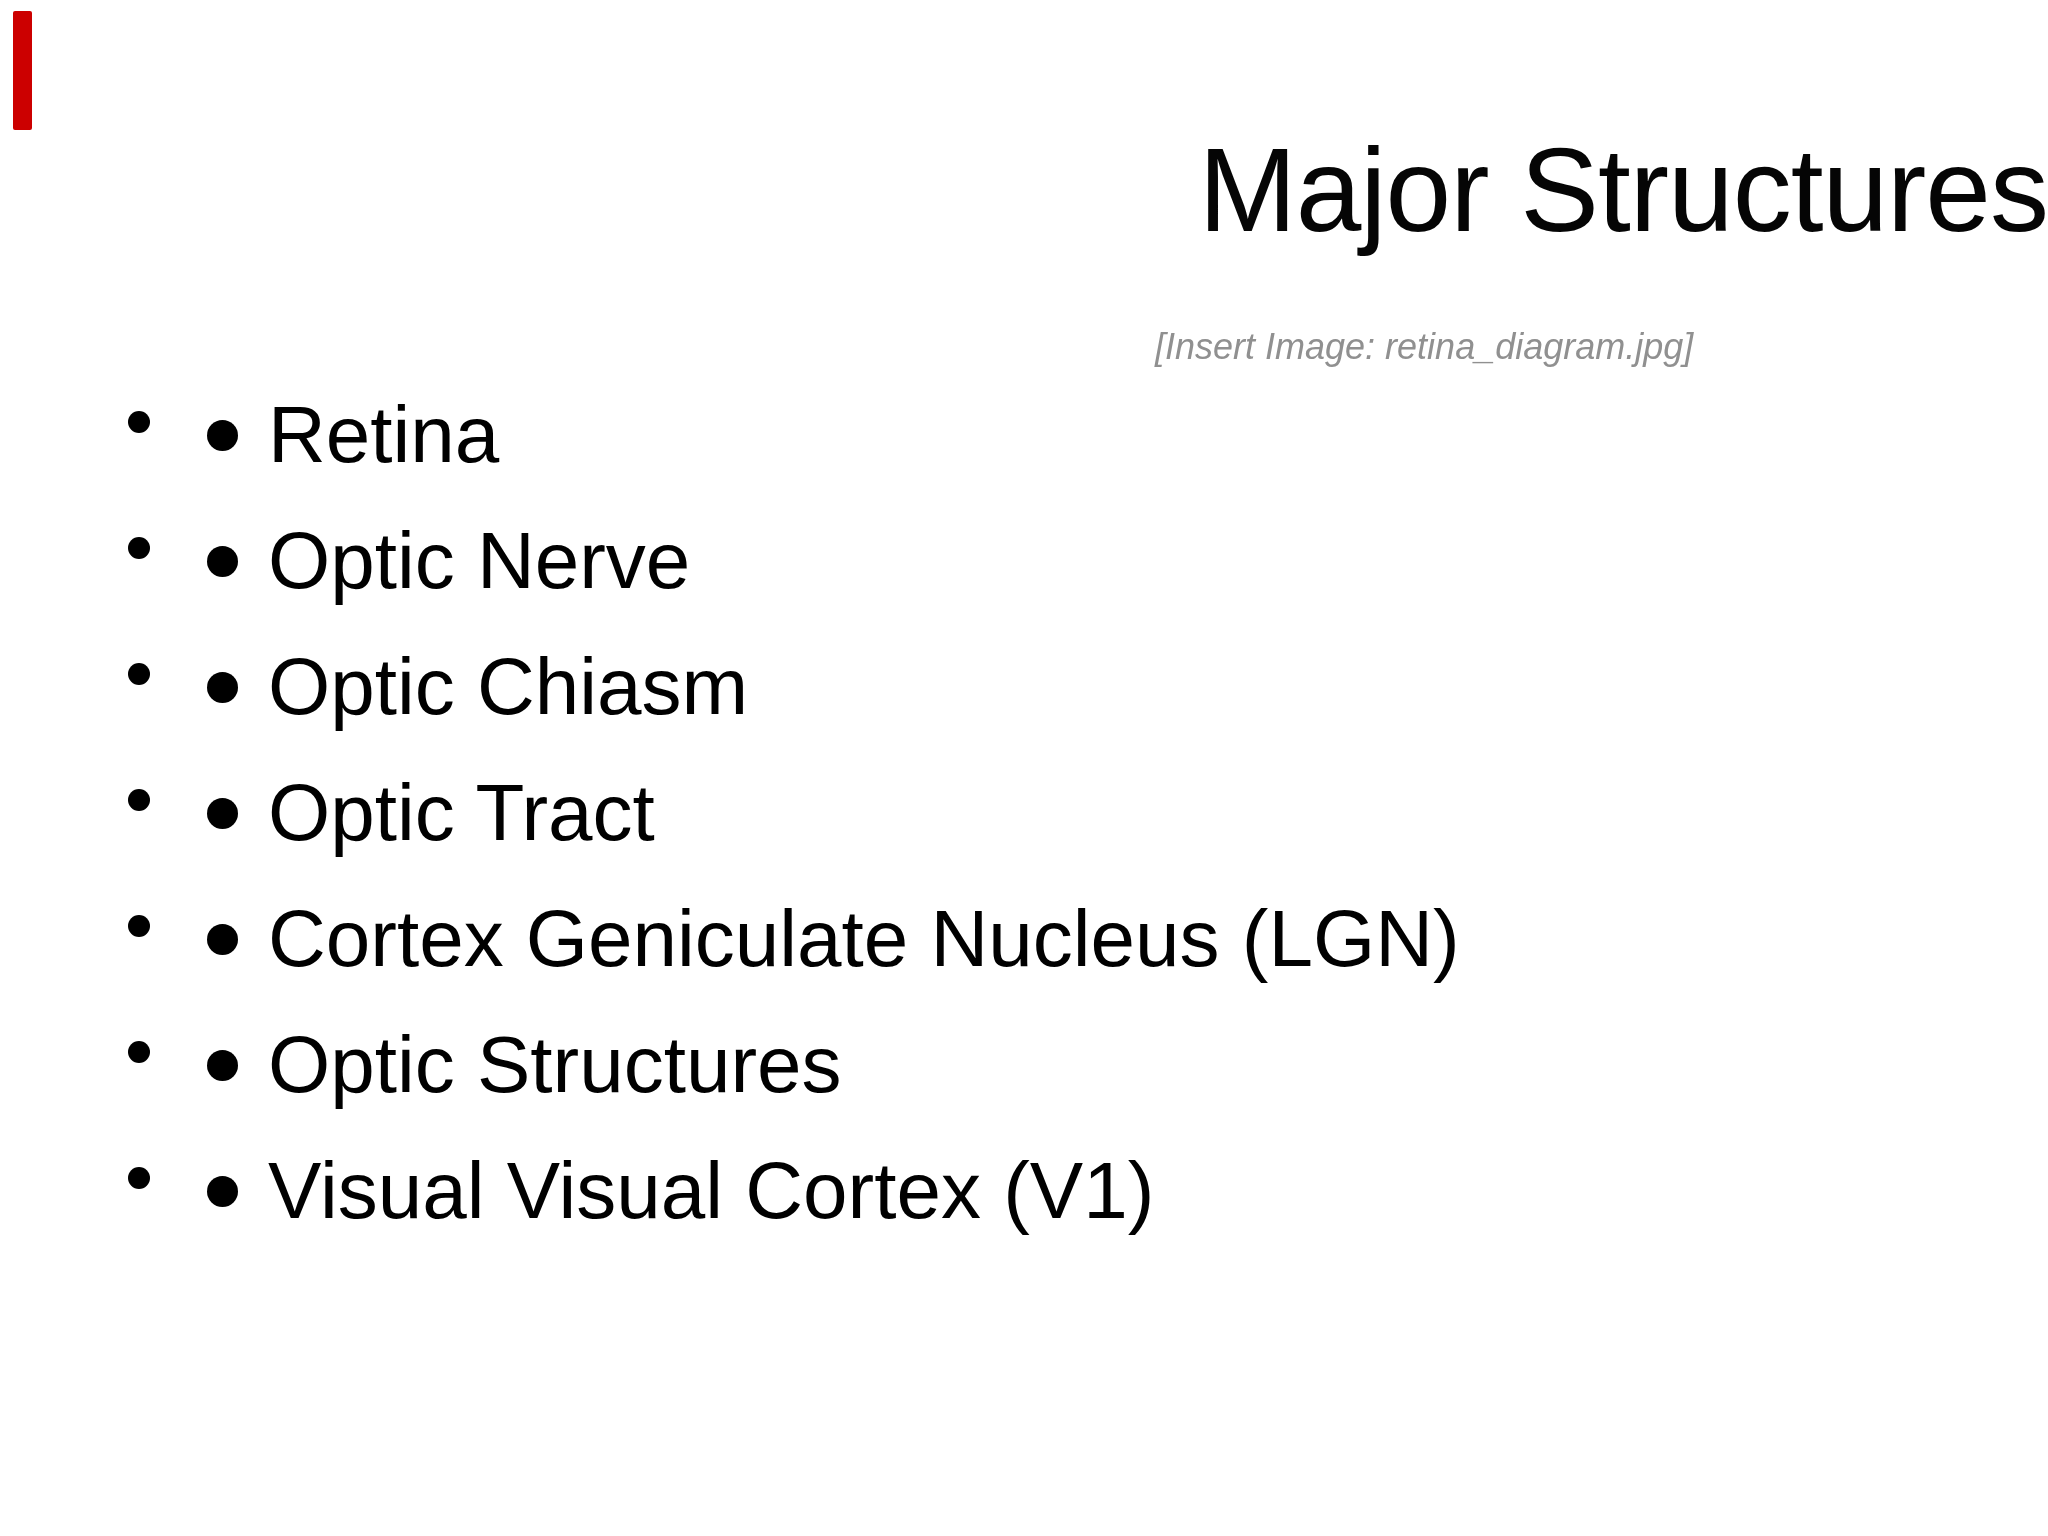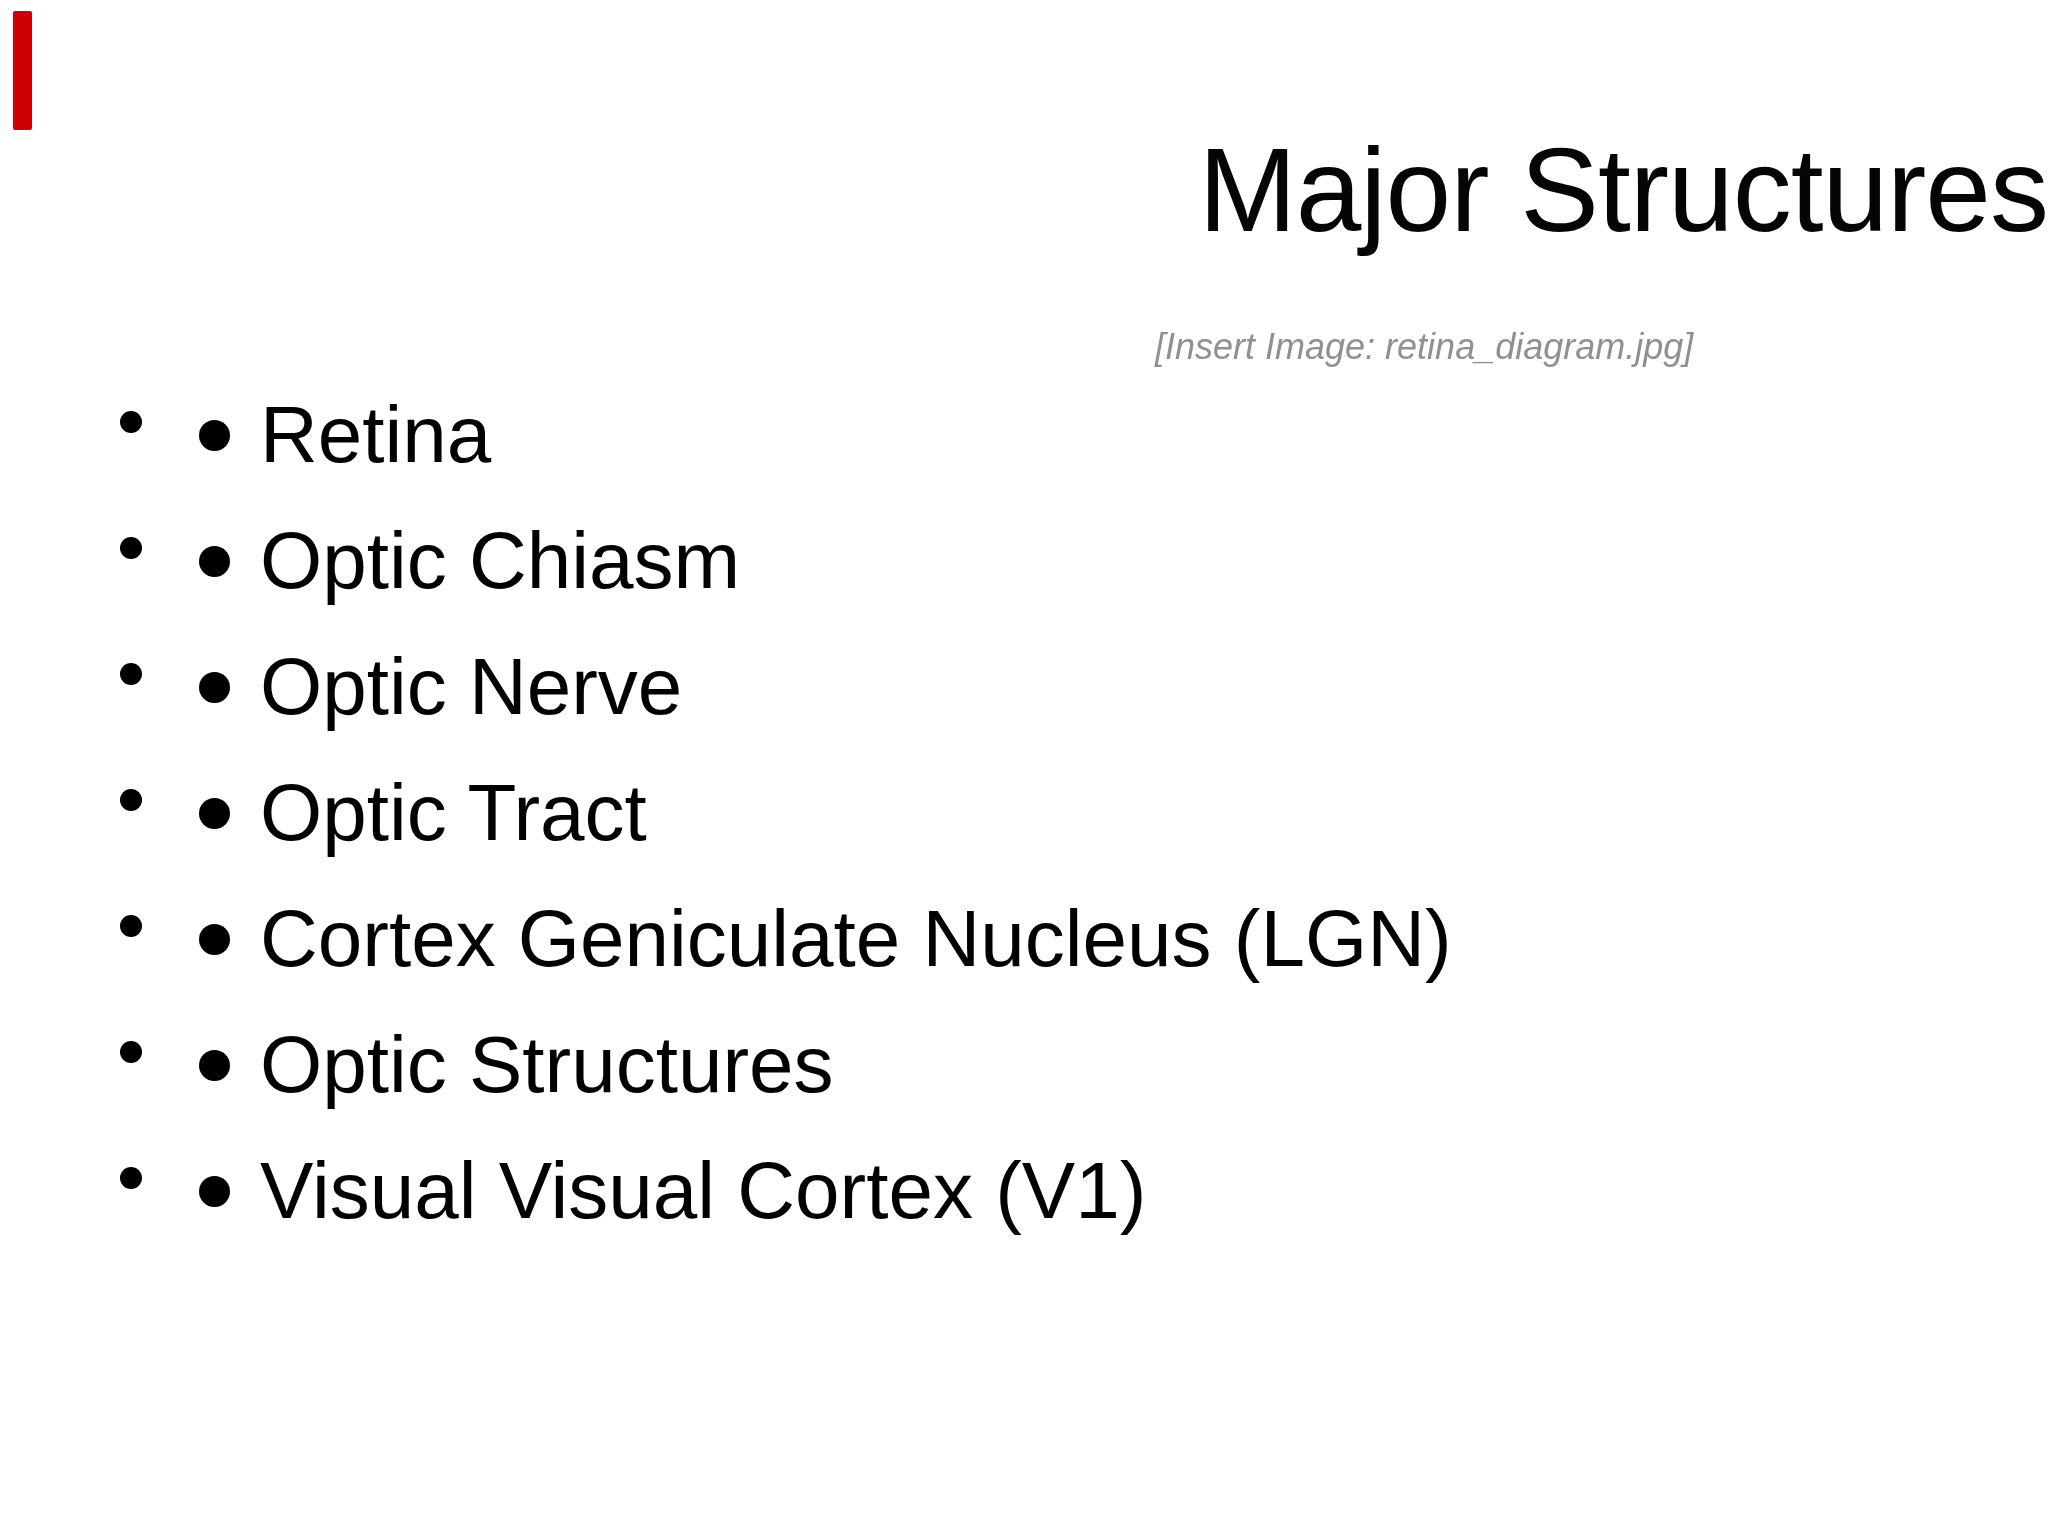--- a/index.html
+++ b/index.html
@@ -43,21 +43,21 @@
     left: 1155px;
     top: 326px;
     font-size: 36px;
     line-height: 1.15;
     font-style: italic;
     color: #909090;
     white-space: nowrap;
   }
   .bullet-list {
     position: absolute;
-    left: 120px;
+    left: 128px;
     top: 372px;
     margin: 0;
     padding: 0;
     list-style: none;
   }
   .bullet-list li {
     height: 126px;
     display: flex;
     align-items: center;
     white-space: nowrap;
@@ -99,26 +99,26 @@
 
   <ul class="bullet-list">
     <li>
       <span class="outer-dot"></span>
       <span class="inner-dot"></span>
       <span class="item-text">Retina</span>
     </li>
     <li>
       <span class="outer-dot"></span>
       <span class="inner-dot"></span>
-      <span class="item-text">Optic Chiasm</span>
+      <span class="item-text">Optic Nerve</span>
     </li>
     <li>
       <span class="outer-dot"></span>
       <span class="inner-dot"></span>
-      <span class="item-text">Optic Nerve</span>
+      <span class="item-text">Optic Chiasm</span>
     </li>
     <li>
       <span class="outer-dot"></span>
       <span class="inner-dot"></span>
       <span class="item-text">Optic Tract</span>
     </li>
     <li>
       <span class="outer-dot"></span>
       <span class="inner-dot"></span>
       <span class="item-text">Cortex Geniculate Nucleus (LGN)</span>

